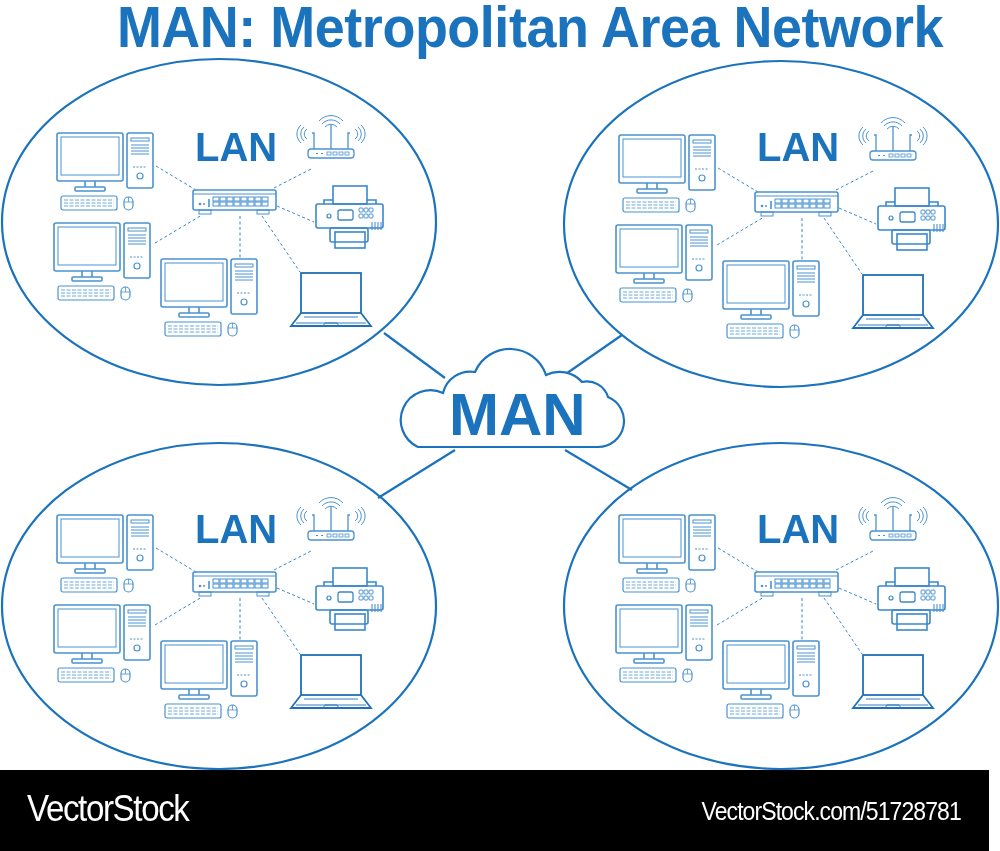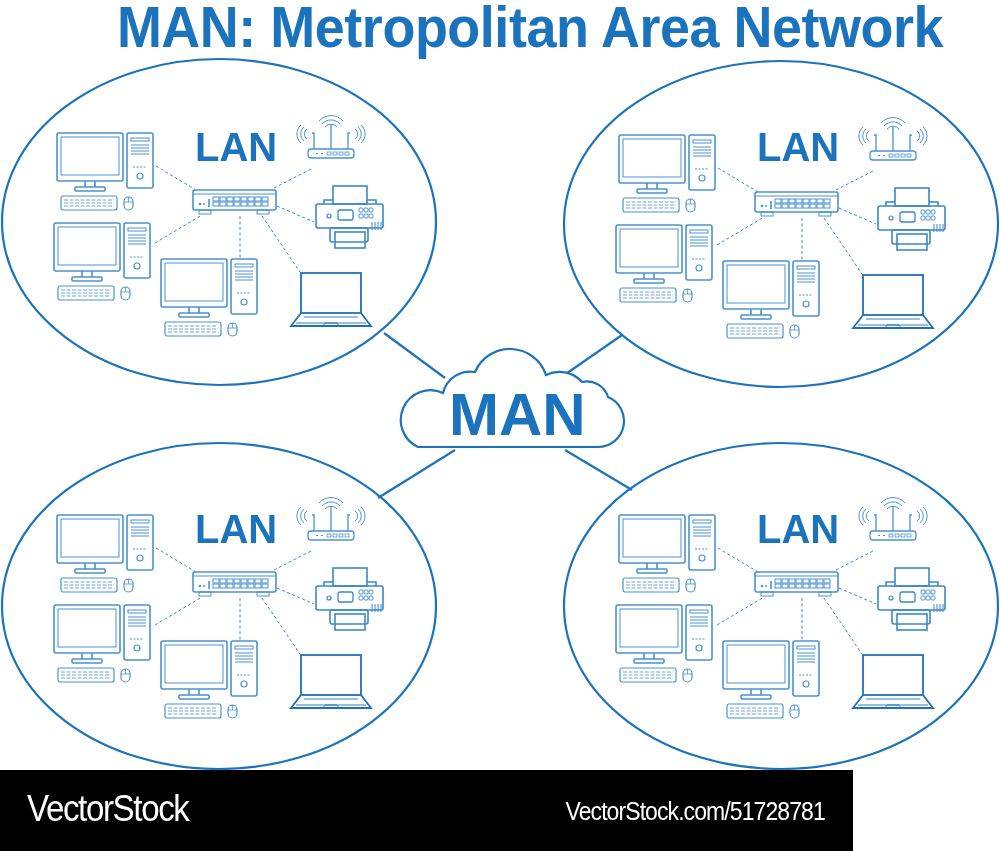--- a/index.html
+++ b/index.html
@@ -5,21 +5,21 @@
   html, body { margin:0; padding:0; background:#ffffff; }
   body { width:1000px; height:851px; position:relative; overflow:hidden; font-family:"Liberation Sans", sans-serif; }
   .title {
     position:absolute; left:0; top:-6px; width:1000px; text-align:center;
     font-family:"Liberation Sans", sans-serif; font-weight:bold; font-size:58px;
     color:#1a73bc; letter-spacing:-0.5px; transform:scaleX(0.93); transform-origin:530px 0;
     padding-left:60px; box-sizing:border-box; line-height:66px; white-space:nowrap;
   }
   svg.diagram { position:absolute; left:0; top:0; }
   .footer {
-    position:absolute; left:0; top:770px; width:853px; height:81px; background:#000000;
+    position:absolute; left:0; top:770px; width:989px; height:81px; background:#000000;
   }
   .footer .brand {
     position:absolute; left:27px; top:18px; color:#ffffff; font-size:36px;
     font-family:"Liberation Sans", sans-serif; letter-spacing:-1.5px; transform:scaleX(0.92); transform-origin:0 0;
   }
   .footer .ref {
     position:absolute; right:28px; top:27px; color:#ffffff; font-size:25px;
     font-family:"Liberation Sans", sans-serif; letter-spacing:-1px; transform:scaleX(0.92); transform-origin:100% 0;
   }
   .lan-label { font-family:"Liberation Sans", sans-serif; font-weight:bold; font-size:40px; fill:#1a73bc; }

